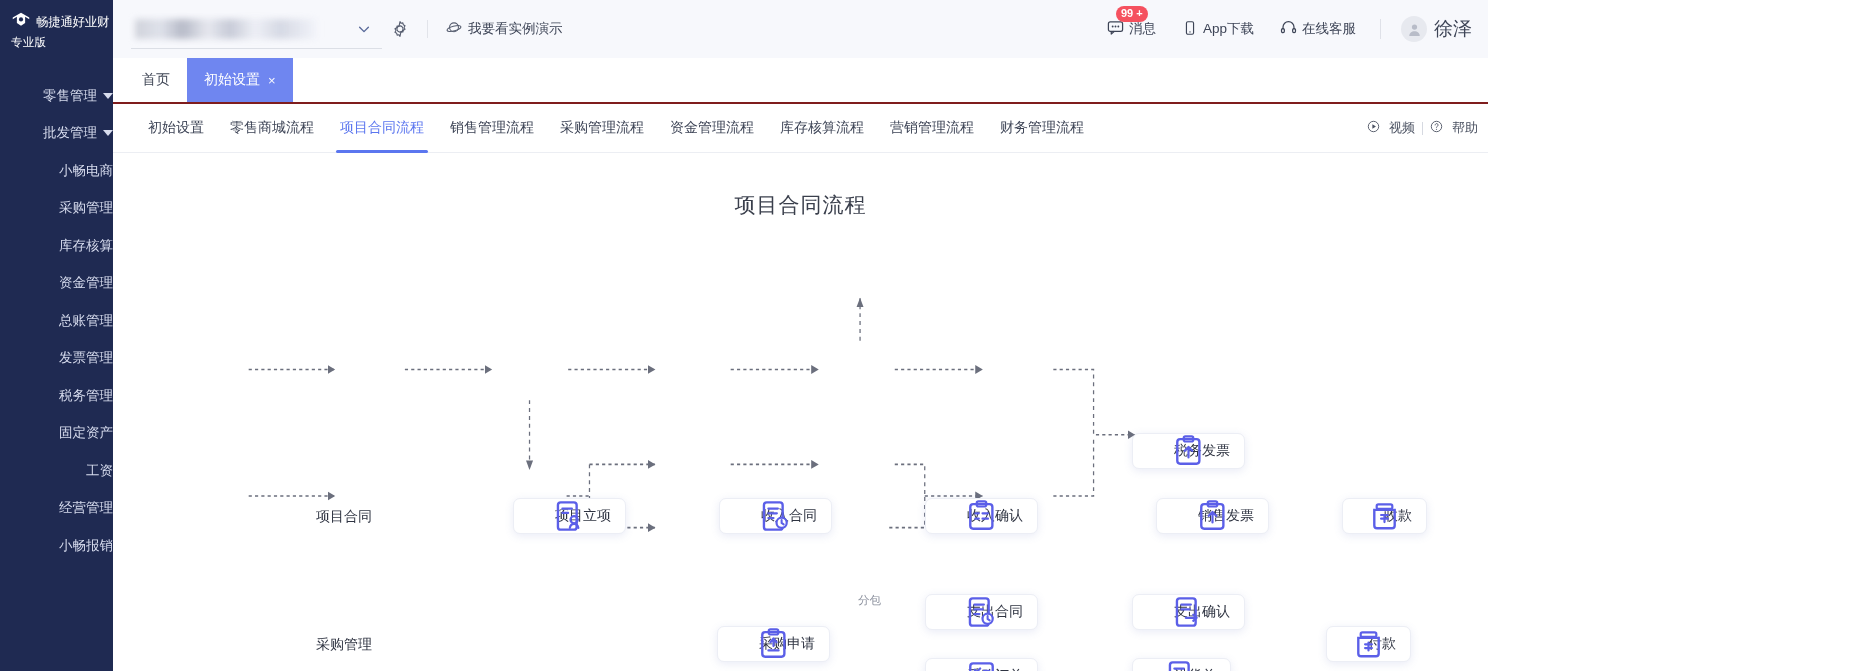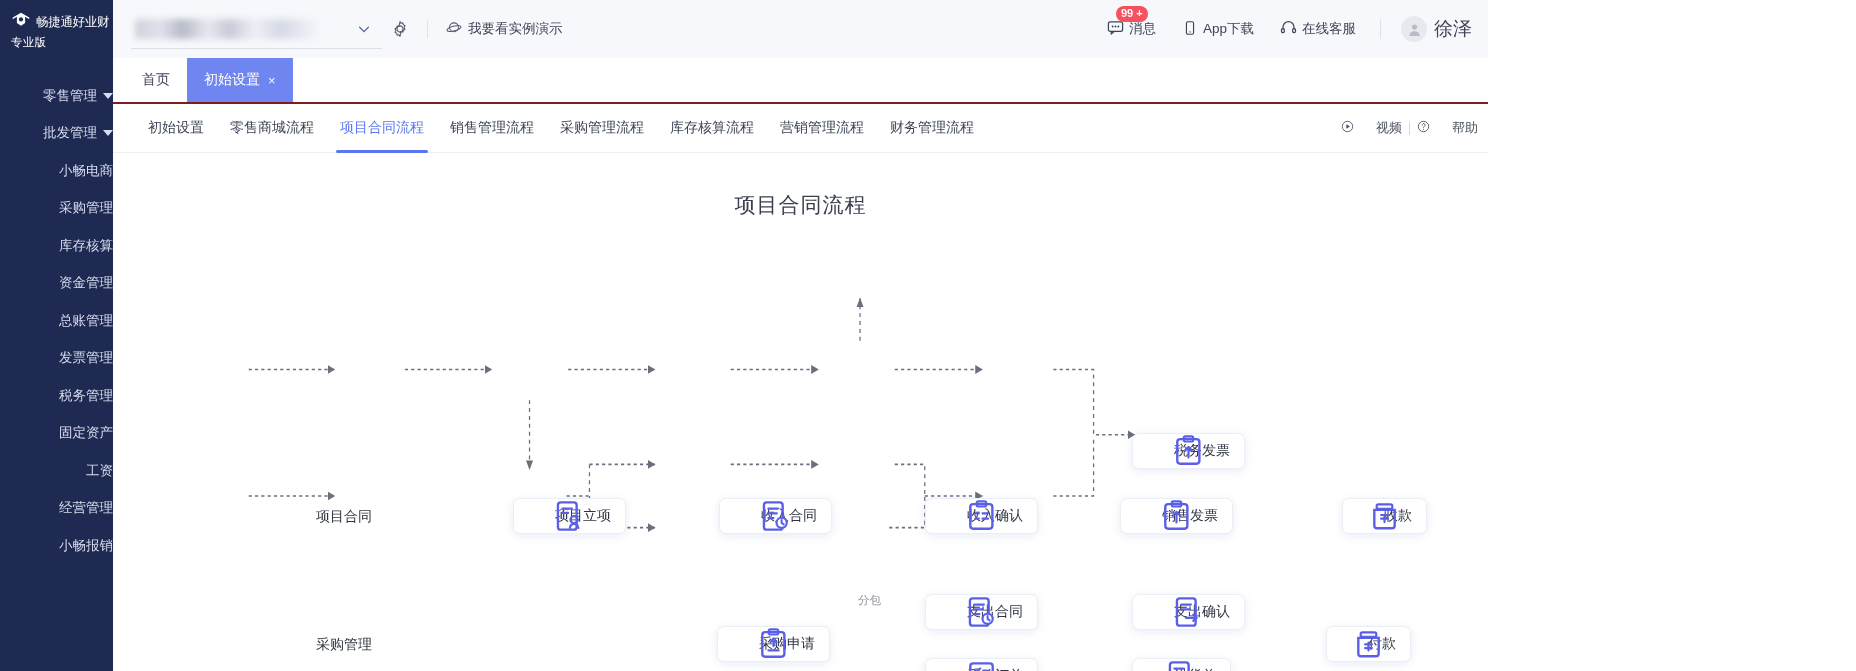--- a/index.html
+++ b/index.html
@@ -150,21 +150,21 @@
   }
   .stab.active { color: #5b76ef; }
   .stab.active::after {
     content: ""; position: absolute; left: 9px; right: 9px; bottom: 0;
     height: 2.5px; background: #5b76ef; border-radius: 2px;
   }
   .subtabs-right {
     margin-left: auto; display: flex; align-items: center;
     padding-right: 10px; gap: 7px; font-size: 13px; color: #4a5161;
   }
-  .sr-item { display: flex; align-items: center; gap: 22px; cursor: pointer; }
+  .sr-item { display: flex; align-items: center; gap: 9px; cursor: pointer; }
   .sr-div { width: 1px; height: 13px; background: #d6d9e1; }
 
   
   .flow-wrap { flex: 1 1 auto; position: relative; overflow: hidden; }
   .flow-title {
     position: absolute; left: 0; right: 0; top: 38px;
     text-align: center; font-size: 21px; color: #3a3f4c; font-weight: 500;
     letter-spacing: 1px;
   }
   .canvas { position: absolute; inset: 0; }
@@ -357,20 +357,23 @@
           <div class="stab active">
               <span>项目合同流程</span>
             </div>
           <div class="stab">
               <span>销售管理流程</span>
             </div>
           <div class="stab">
               <span>采购管理流程</span>
             </div>
           <div class="stab">
+              <span>资金管理流程</span>
+            </div>
+          <div class="stab">
               <span>库存核算流程</span>
             </div>
           <div class="stab">
               <span>营销管理流程</span>
             </div>
           <div class="stab">
               <span>财务管理流程</span>
             </div>
 
           <div class="subtabs-right">
@@ -488,21 +491,21 @@
               <span class="nico">
                 <svg viewBox="0 0 20 20" width="19" height="19">
                   <rect x="3.4" y="3" width="13" height="14.5" rx="1.7" fill="none" stroke="#5b5fe8" stroke-width="1.4"></rect>
                   <rect x="7.2" y="1.4" width="5.6" height="3" rx="1" fill="none" stroke="#5b5fe8" stroke-width="1.3"></rect>
                   <path d="M10 13.8V7.8M7.8 9.9L10 7.6l2.2 2.3" fill="none" stroke="#5b5fe8" stroke-width="1.3" stroke-linecap="round" stroke-linejoin="round"></path>
                 </svg>
               </span>
               <span>税务发票</span>
             </div>
 
-            <div class="node" style="left:1007px; top:345px;">
+            <div class="node" style="left:1043px; top:345px;">
               <span class="nico">
                 <svg viewBox="0 0 20 20" width="19" height="19">
                   <rect x="3.4" y="3" width="13" height="14.5" rx="1.7" fill="none" stroke="#5b5fe8" stroke-width="1.4"></rect>
                   <rect x="7.2" y="1.4" width="5.6" height="3" rx="1" fill="none" stroke="#5b5fe8" stroke-width="1.3"></rect>
                   <path d="M10 13.8V7.8M7.8 9.9L10 7.6l2.2 2.3" fill="none" stroke="#5b5fe8" stroke-width="1.3" stroke-linecap="round" stroke-linejoin="round"></path>
                 </svg>
               </span>
               <span>销售发票</span>
             </div>
 

